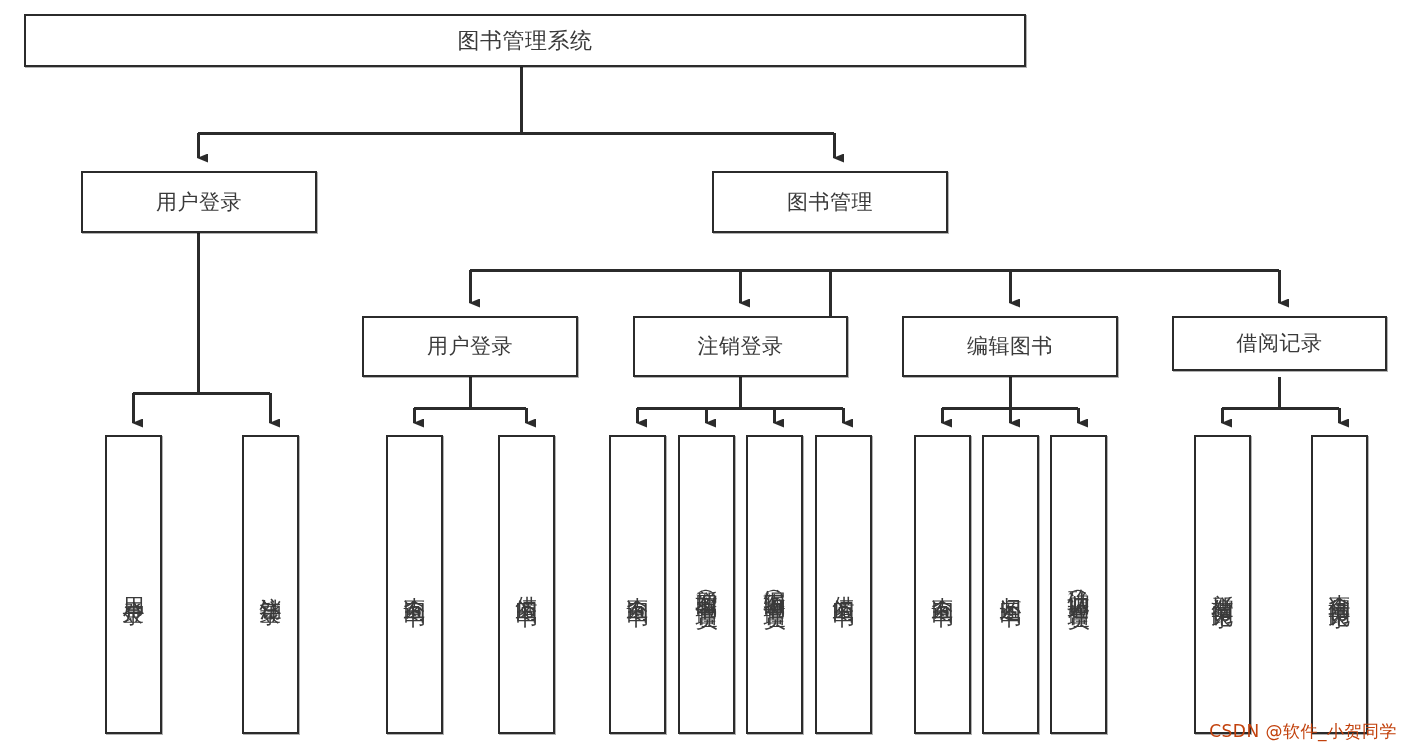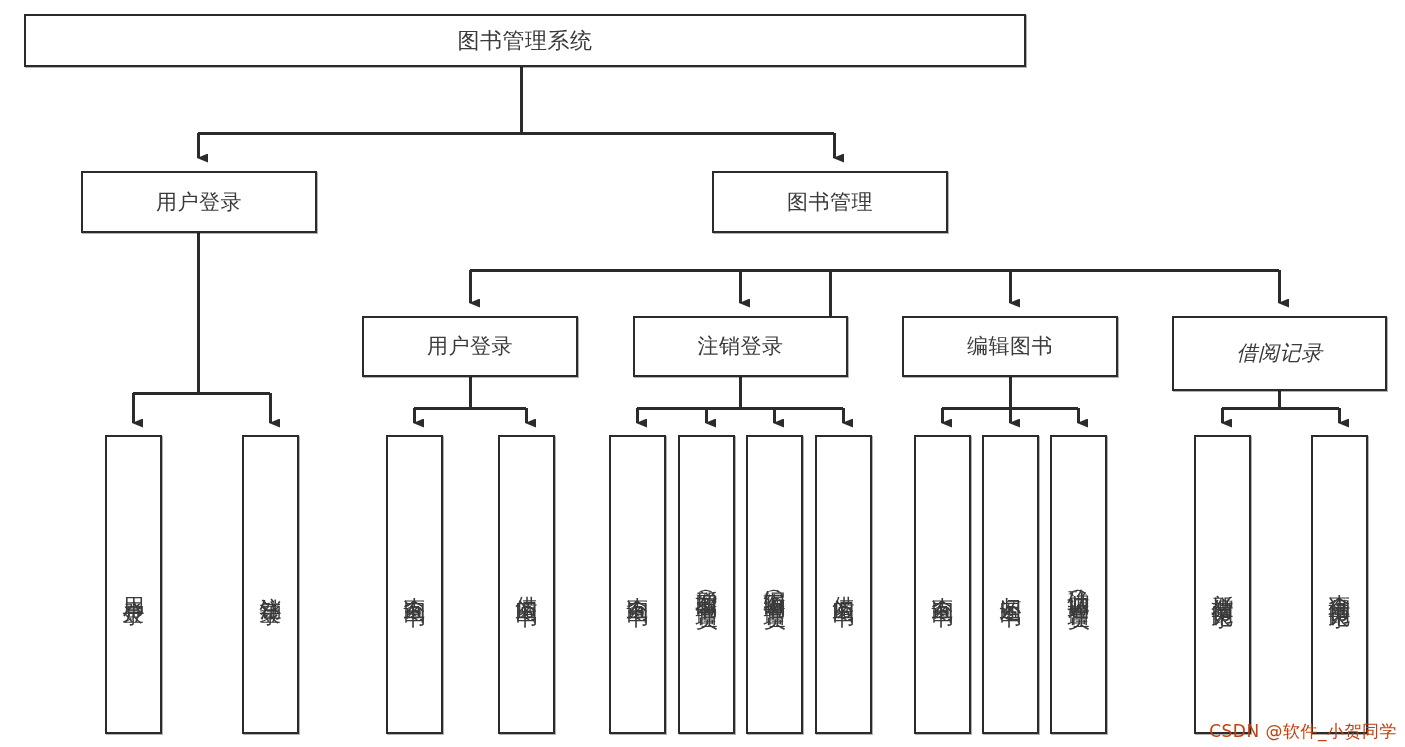--- a/index.html
+++ b/index.html
@@ -149,21 +149,21 @@
   </div>
 
   <div class="node horiz" style="left:633px; top:316px; width:215px; height:61px;">
     <span class="node-label">注销登录</span>
   </div>
 
   <div class="node horiz" style="left:902px; top:316px; width:216px; height:61px;">
     <span class="node-label">编辑图书</span>
   </div>
 
-  <div class="node horiz" style="left:1172px; top:316px; width:215px; height:75px;font-style:italic;">
+  <div class="node horiz" style="left:1172px; top:316px; width:215px; height:55px;">
     <span class="node-label">借阅记录</span>
   </div>
 
   <div class="node vert" style="left:105px; top:435px; width:57px; height:299px;">
     <span class="node-label">用户登录</span>
   </div>
 
   <div class="node vert" style="left:242px; top:435px; width:57px; height:299px;">
     <span class="node-label">注销登录</span>
   </div>

